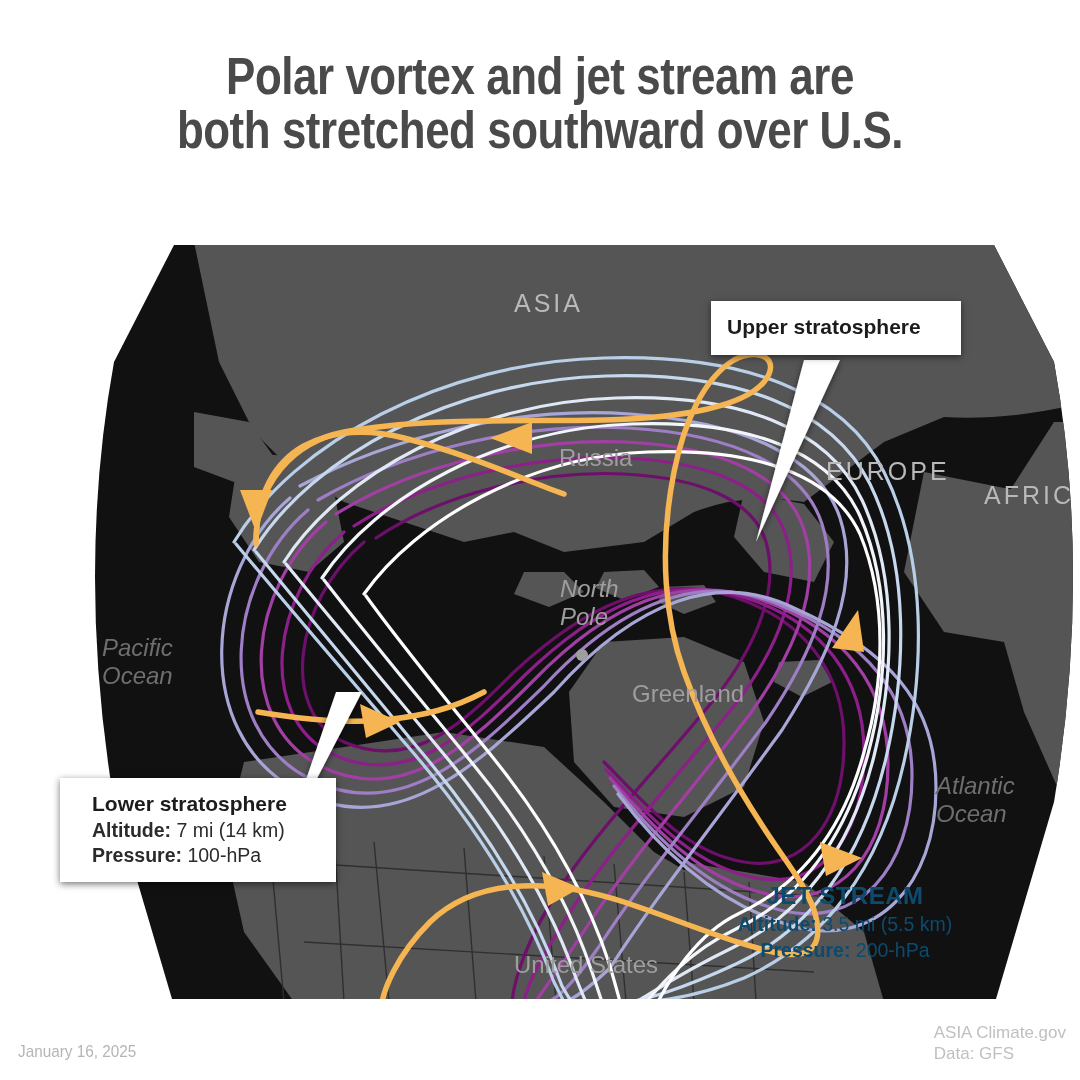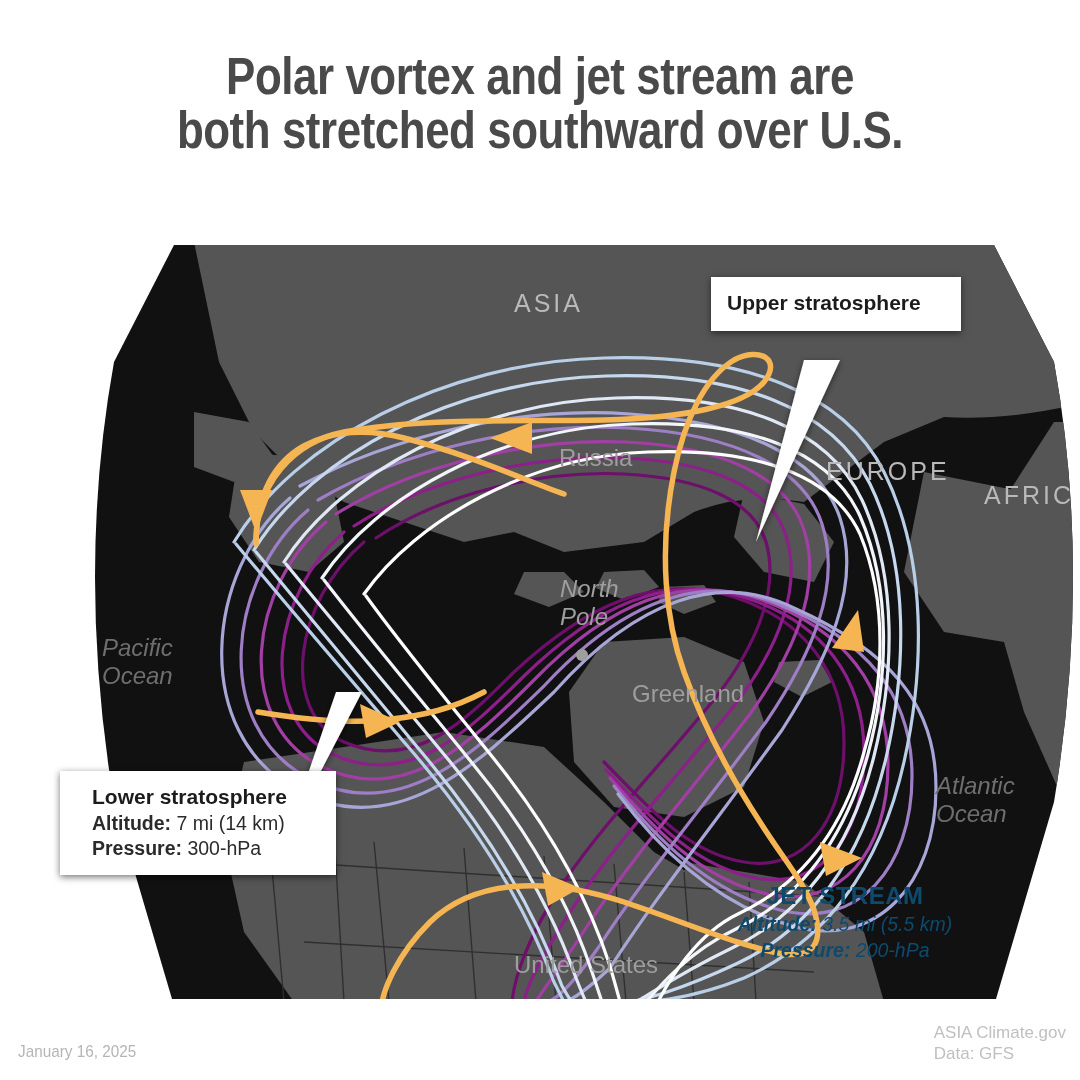--- a/index.html
+++ b/index.html
@@ -35,33 +35,34 @@
 
   
   .callout{
     position:absolute;
     background:#ffffff;
     box-shadow:0 2px 7px rgba(0,0,0,.55);
     padding:12px 16px 14px 16px;
     font-size:19.5px;
     line-height:25px;
     color:#2b2b2b;
+    margin-top:24px;
   }
   .callout .hd{font-weight:700;font-size:21px;line-height:28px;color:#1c1c1c;}
   .callout .row b{font-weight:700;}
   #callout-upper{left:711px;top:277px;width:218px;}
-  #callout-lower{left:60px;top:771px;width:228px;padding-left:32px;}
+  #callout-lower{left:60px;top:754px;width:228px;padding-left:32px;}
 
   
   .jet-label{
     position:absolute;left:713px;top:881px;width:264px;
     text-align:center;color:#0c4a6e;
   }
   .jet-label .jhd{font-weight:700;font-size:24px;letter-spacing:.5px;line-height:30px;}
-  .jet-label .jrow{font-size:19.5px;line-height:26px;font-style:italic;}
+  .jet-label .jrow{font-size:19.5px;line-height:26px;}
   .jet-label .jrow b{font-weight:700;}
 
   
   .foot-date{
     position:absolute;left:18px;top:1042px;
     color:#b5b5b5;font-size:17px;
     font-family:"Liberation Sans Narrow","Liberation Sans",sans-serif;
     transform:scaleX(.9);transform-origin:left center;
   }
   .foot-credit{
@@ -213,21 +214,21 @@
   </div>
 
   <div class="callout" id="callout-lower">
     <div class="hd">Lower stratosphere</div>
     <div class="row">
       <b>Altitude:</b>
       <span>7 mi (14 km)</span>
     </div>
     <div class="row">
       <b>Pressure:</b>
-      <span>300-hPa</span>
+      <span>100-hPa</span>
     </div>
   </div>
 
   <div class="jet-label">
     <div class="jhd">JET STREAM</div>
     <div class="jrow">
       <b>Altitude:</b>
       <span>3.5 mi (5.5 km)</span>
     </div>
     <div class="jrow">

